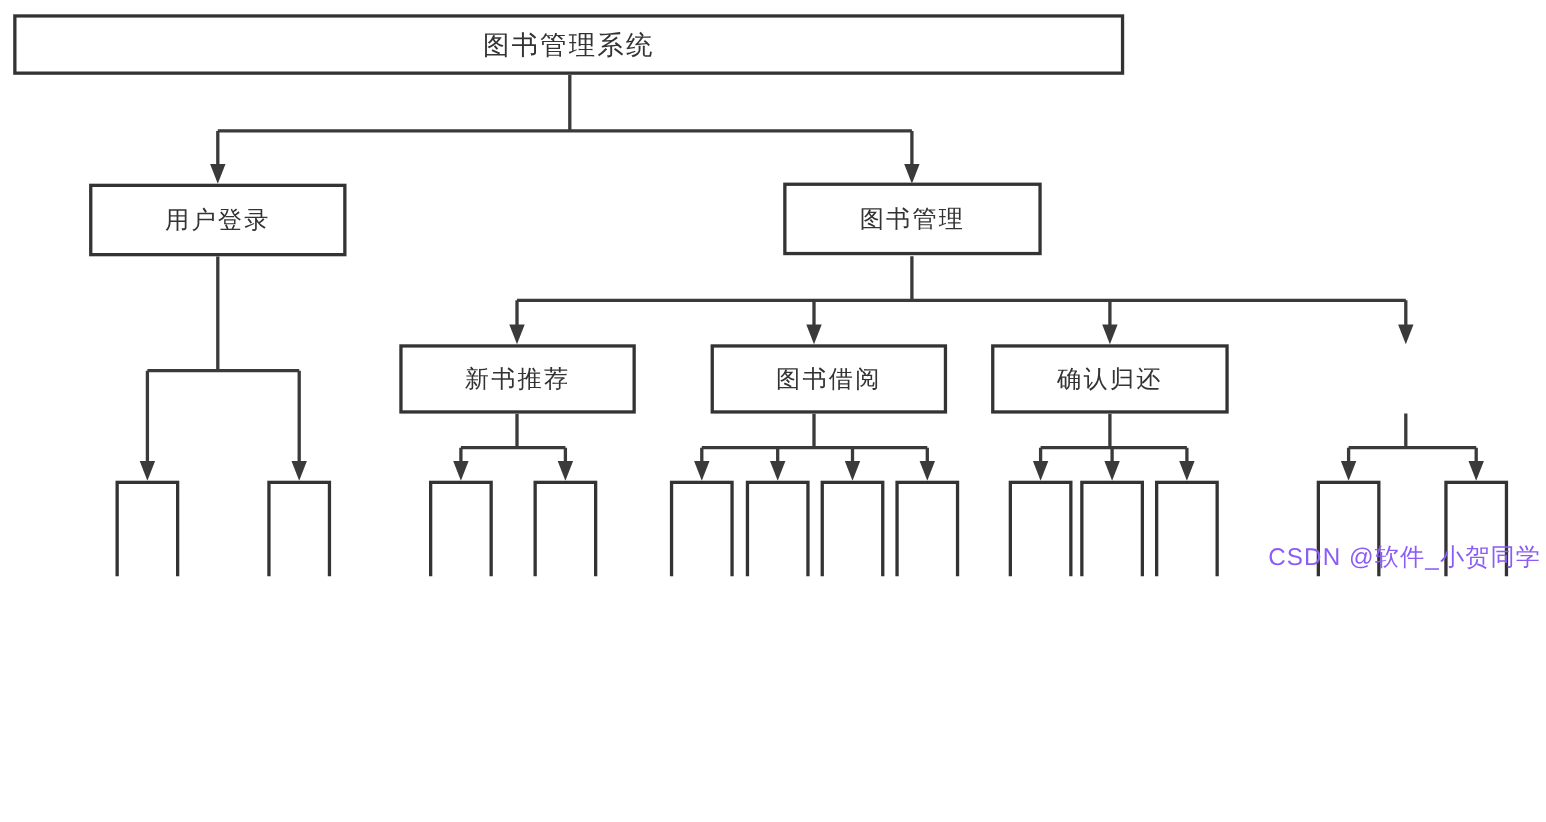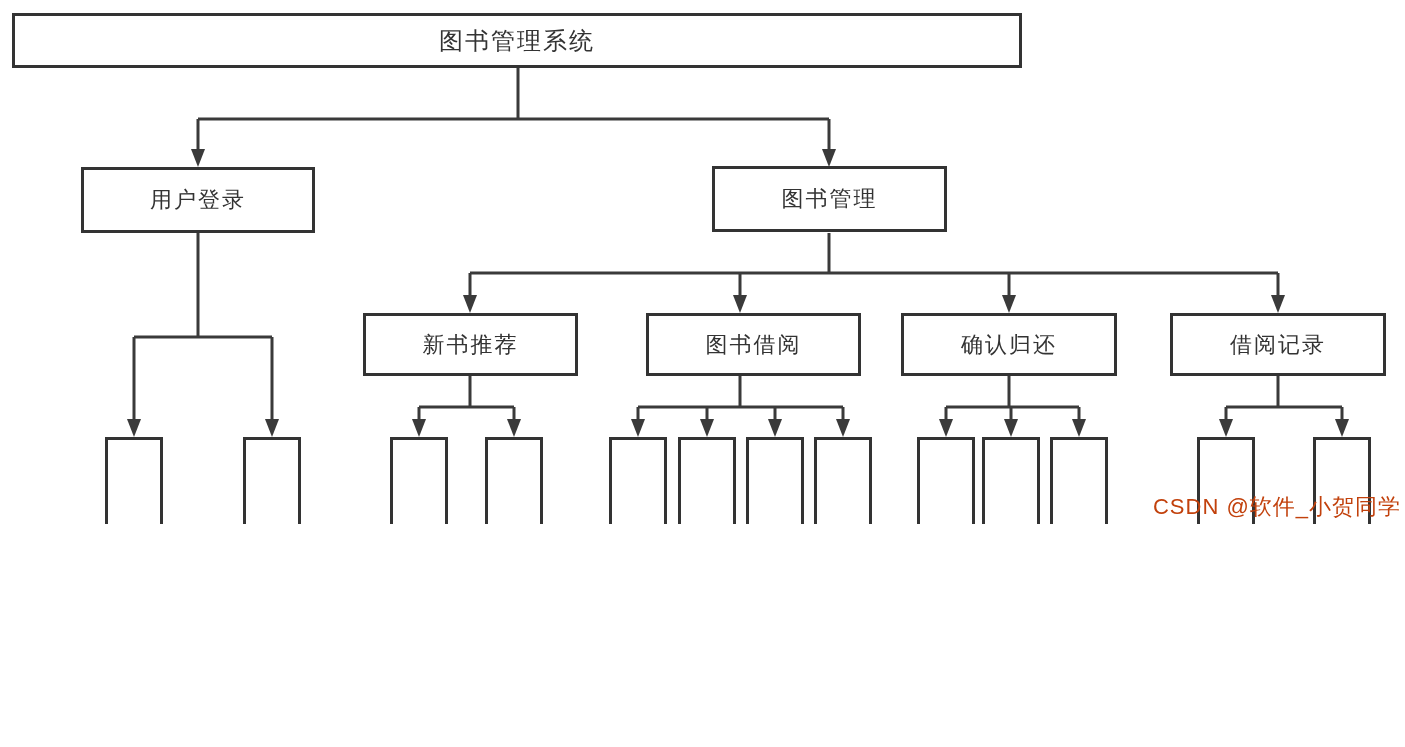--- a/index.html
+++ b/index.html
@@ -33,21 +33,21 @@
     line-height: 1;
     white-space: nowrap;
   }
   .vnode.long span { letter-spacing: 3px; font-size: 23px; }
   #watermark {
     position: absolute;
     right: 4px;
     bottom: 2px;
     z-index: 3;
     font-size: 22px;
-    color: #c2410c;
+    color: #8b5cf6;
     letter-spacing: 1px;
   }
   svg path { stroke: #3a3a3a; stroke-width: 3; fill: none; }
   svg polygon { fill: #3a3a3a; stroke: none; }
 </style>
 </head>
 <body>
 
 <div id="canvas">
 
@@ -114,23 +114,20 @@
 
   <div class="node" style="left:363px; top:313px; width:215px; height:63px;">
     <span>新书推荐</span>
   </div>
   <div class="node" style="left:614px; top:313px; width:215px; height:63px;margin-left:32px;">
     <span>图书借阅</span>
   </div>
   <div class="node" style="left:901px; top:313px; width:216px; height:63px;">
     <span>确认归还</span>
   </div>
-  <div class="node" style="left:1170px; top:313px; width:216px; height:63px;">
-    <span>借阅记录</span>
-  </div>
 
   <div class="vnode" style="left:105px; top:437px; width:58px; height:300px;">
     <span>用户登录</span>
   </div>
   <div class="vnode" style="left:243px; top:437px; width:58px; height:300px;">
     <span>注销登录</span>
   </div>
 
   <div class="vnode" style="left:390px; top:437px; width:58px; height:300px;">
     <span>查询图书</span>

